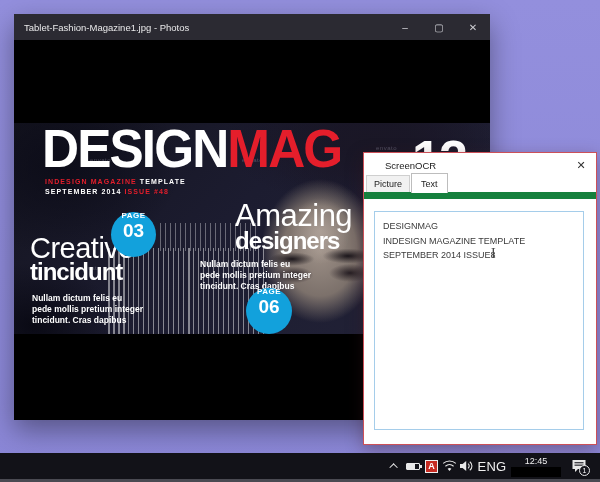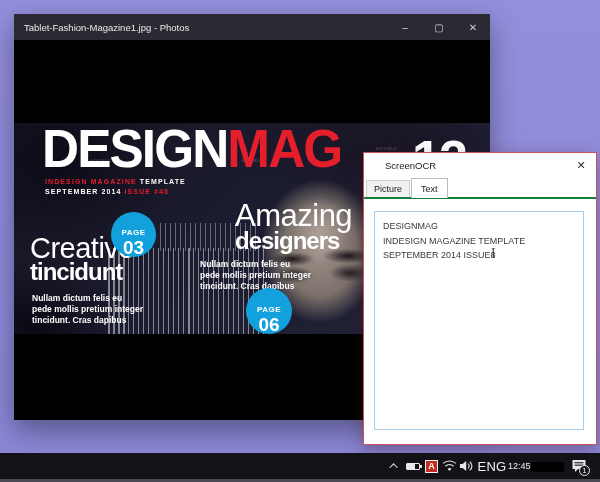--- a/index.html
+++ b/index.html
@@ -51,35 +51,35 @@
   .ft-light { font-weight:normal; font-size:29px; letter-spacing:-.5px; }
   .ft-bold  { font-weight:bold;  font-size:24px; letter-spacing:-1px; }
   .left-title   { left:16px;  top:114px; }
   .center-title { left:185px; top:80px; line-height:25px;margin-left:36px; }
   .center-title .ft-light { font-size:31px; }
   .mag-body { position:absolute; color:#fff; font-size:8.5px; font-weight:bold;
     line-height:11px; white-space:pre-line; }
   .left-body   { left:18px;  top:170px; }
   .center-body { left:186px; top:136px; }
   .page-badge { position:absolute; border-radius:50%; background:#12a1dc; color:#fff;
-    display:flex; flex-direction:column; align-items:center; justify-content:flex-end; line-height:1; }
+    display:flex; flex-direction:column; align-items:center; justify-content:flex-start; line-height:1; }
   .badge-03 { left:97px;  top:89px;  width:45px; height:45px; }
   .badge-06 { left:232px; top:165px; width:46px; height:46px; }
   .pb-label { font-size:8px;  font-weight:bold; letter-spacing:.5px; }
   .pb-num   { font-size:19px; font-weight:bold; margin-top:1px; }
 
   
   .ocr-window { position:absolute; left:363px; top:152px; width:234px; height:293px;
     background:#fff; border:1px solid #cc5058; box-shadow:0 5px 16px rgba(60,20,25,.35); }
   .ocr-titlebar { position:absolute; left:0; top:0; right:0; height:25px; display:flex;
     align-items:center; background:#fff; }
   .ocr-title { font-size:9.5px; color:#1a1a1a; padding-left:21px; }
   .ocr-close { margin-left:auto; width:30px; text-align:center; color:#333; font-size:11px; cursor:default; }
   .ocr-tabs { position:absolute; left:0; top:25px; right:0; height:21px; display:flex;
-    align-items:flex-end; padding-left:2px; border-bottom:2px solid #15803d; background:#fff; }
+    align-items:flex-end; padding-left:2px; border-bottom:7px solid #15803d; background:#fff; }
   .tab { font-size:9px; color:#222; padding:3px 7px 3px; border:1px solid #cfcfcf; border-bottom:none;
     background:#f1f1f1; margin-right:1px; position:relative; }
   .tab.active { background:#fff; font-weight:normal; padding:5px 9px 4px; margin-bottom:-1px;
     border-color:#bdbdbd; z-index:2; }
   .ocr-pane { position:absolute; left:0; top:47px; right:0; bottom:0; background:#fff; }
   .ocr-textarea { position:absolute; left:10px; top:11px; width:210px; height:219px;
     border:1px solid #a5cdea; background:#fff; padding:7px 8px; font-size:9px; color:#3a3a3a;
     line-height:14.5px; white-space:pre-line; cursor:text; }
   .ocr-caret { position:absolute; left:127px; top:46px; color:#4a4a4a; font-size:14px;
     font-family:"Liberation Serif", serif; }
@@ -91,21 +91,21 @@
   .tray-item { display:flex; align-items:center; justify-content:center; height:100%; color:#fff; }
   .chevron { width:16px; } .chevron i { display:block; width:6px; height:6px;
     border-left:1.5px solid #e8e8e8; border-top:1.5px solid #e8e8e8; transform:rotate(45deg) translateY(2px); }
   .battery { width:20px; } .battery .bat { width:14px; height:7px; border:1px solid #e8e8e8;
     border-radius:1px; position:relative; background:linear-gradient(90deg,#e8e8e8 0 70%, transparent 70%); }
   .battery .bat:after { content:""; position:absolute; right:-3px; top:1.5px; width:2px; height:3px; background:#e8e8e8; }
   .ime { width:17px; } .ime .box { width:13px; height:13px; background:#c62b22; border:1px solid #f0f0f0;
     color:#fff; font-size:9px; font-weight:bold; display:flex; align-items:center; justify-content:center; }
   .net,.vol { width:18px; }
   .lang { width:32px; font-size:13px; color:#f0f0f0; letter-spacing:.3px; }
-  .clock { width:56px; flex-direction:row; justify-content:center; }
+  .clock { width:56px; flex-direction:column; justify-content:center; }
   .clock-time { font-size:9px; color:#f0f0f0; }
   .clock-redacted { width:50px; height:10px; background:#000; margin-top:1px; }
   .bell { width:30px; position:relative; }
   .badge { position:absolute; right:4px; bottom:3px; width:11px; height:11px; border-radius:50%;
     background:#17171e; border:1px solid #e8e8e8; color:#fff; font-size:7px;
     display:flex; align-items:center; justify-content:center; }
 </style>
 </head>
 <body>
 

